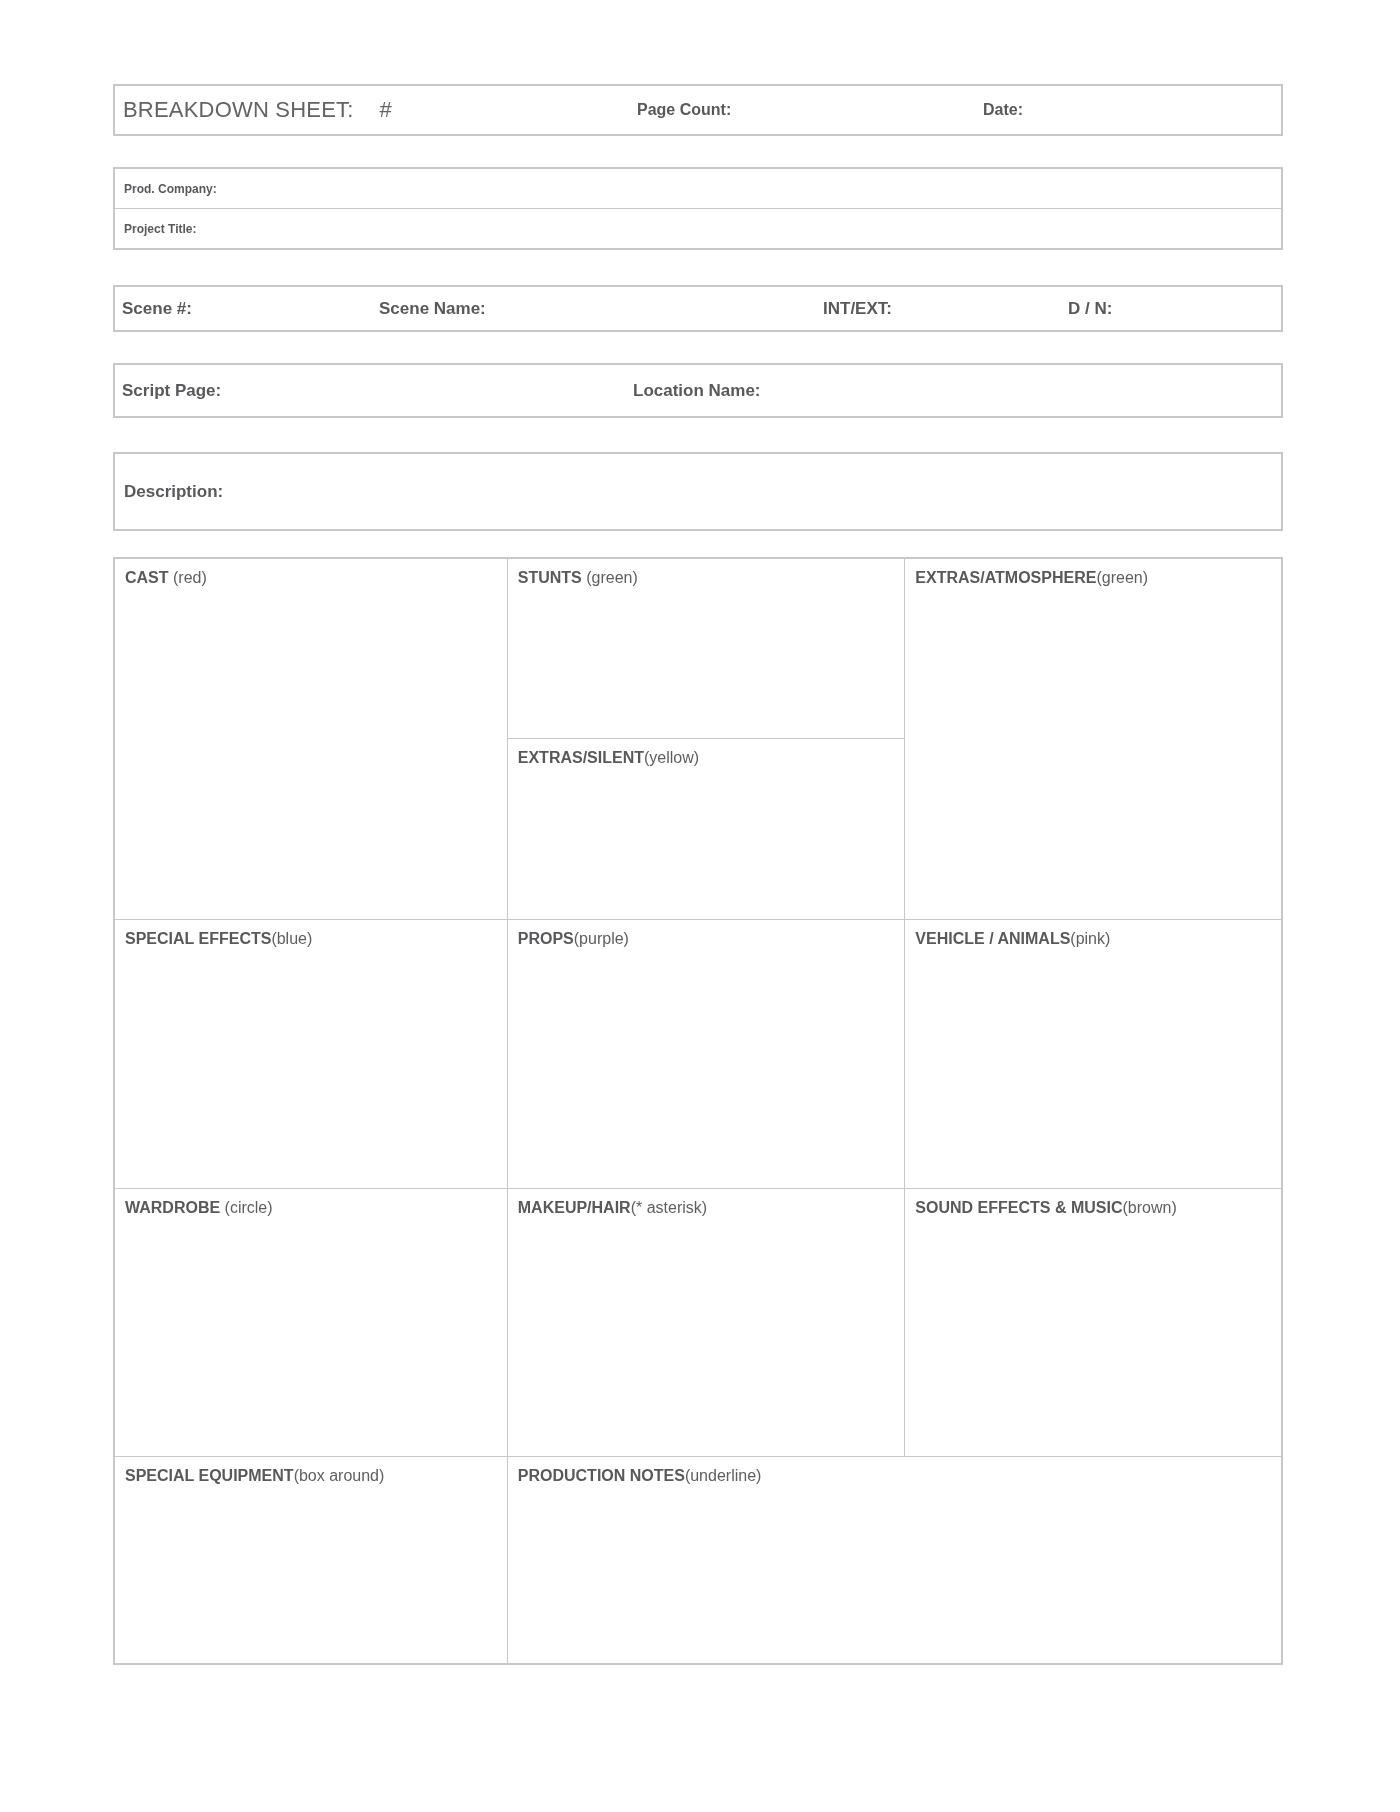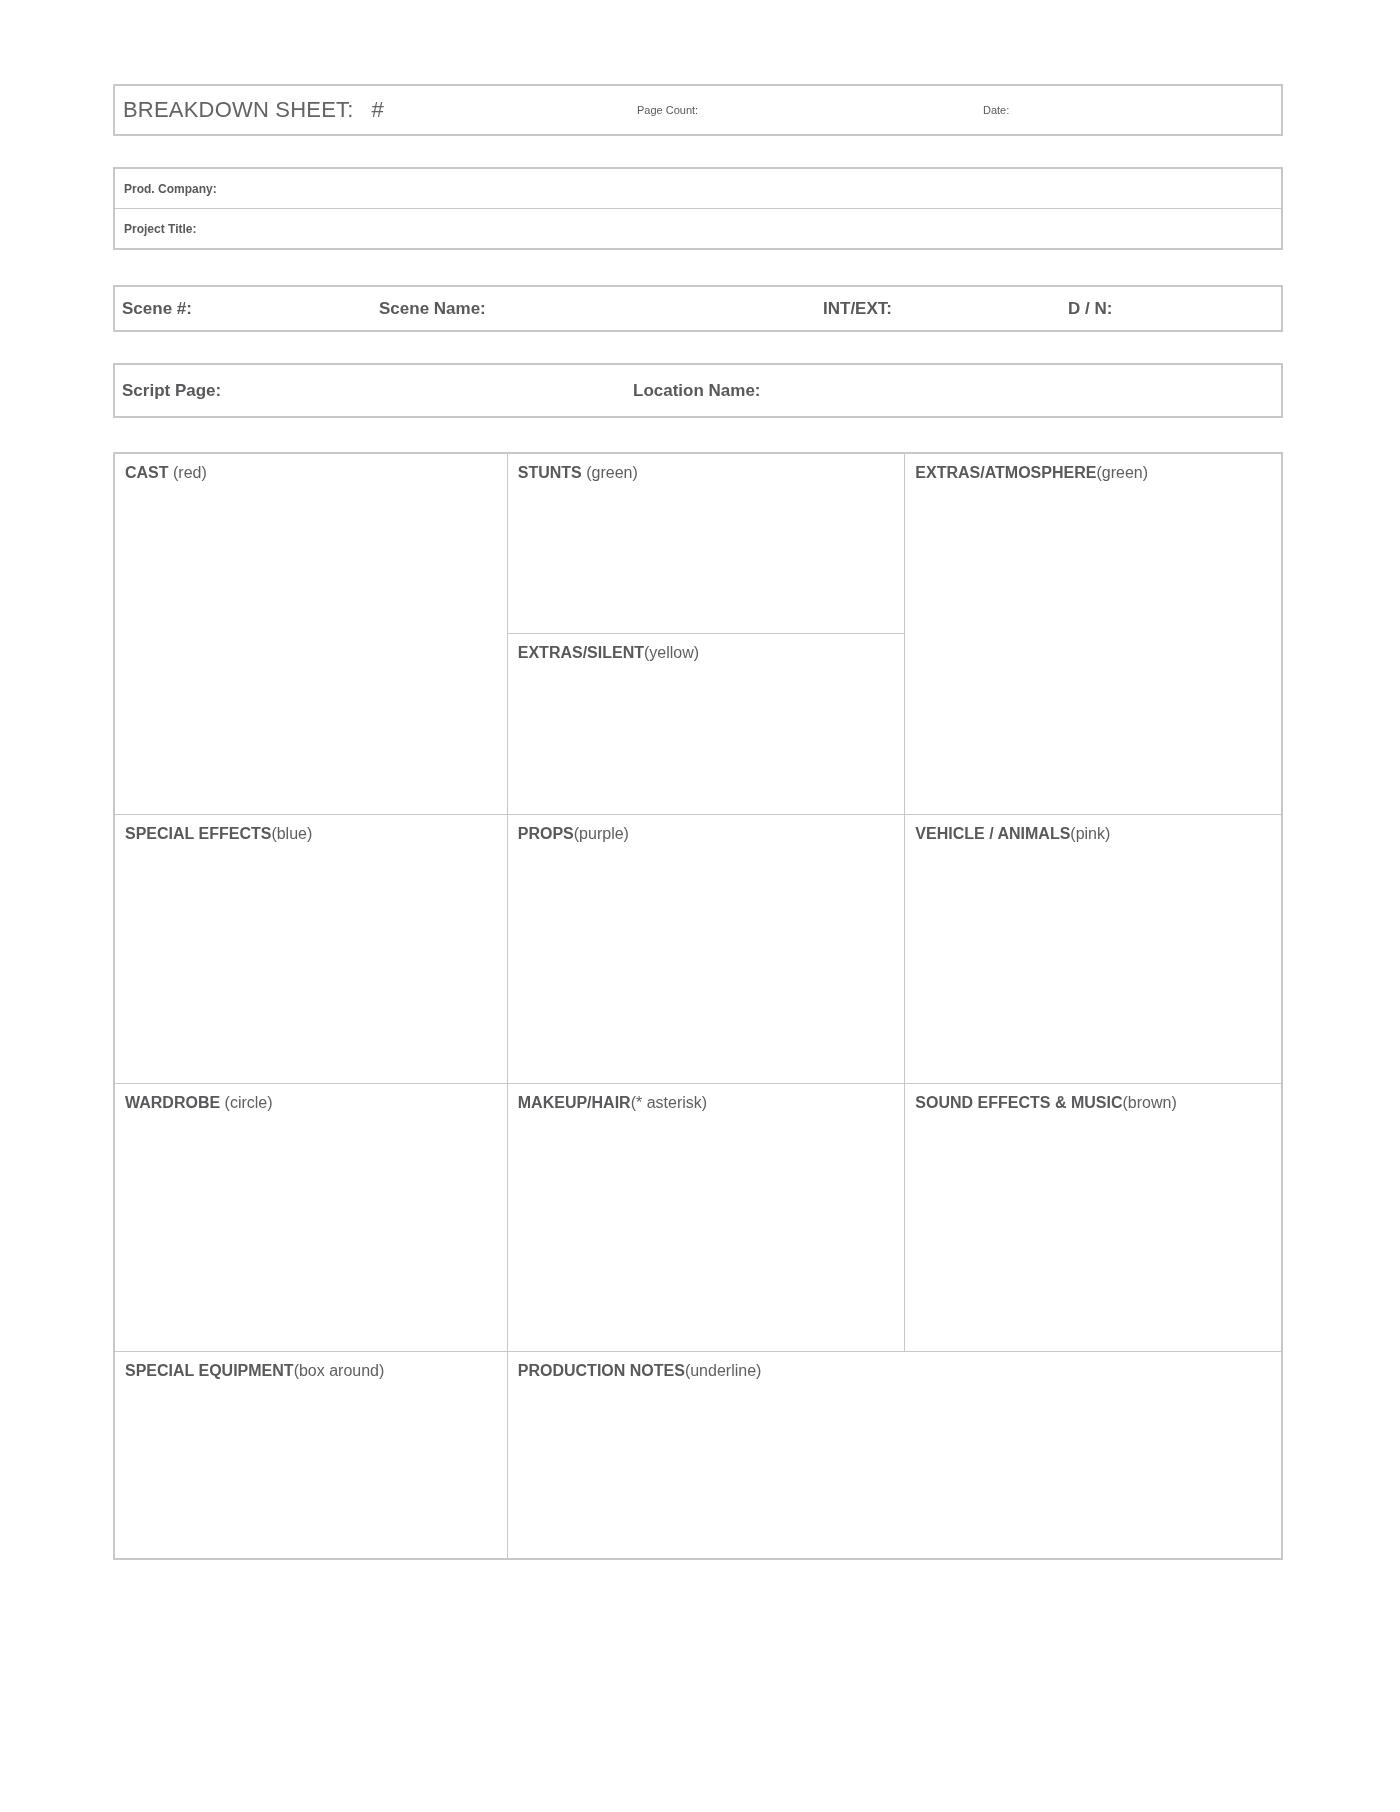--- a/index.html
+++ b/index.html
@@ -12,20 +12,21 @@
   }
   .sheet {
     position: absolute;
     left: 113px; top: 84px;
     width: 1170px;
   }
   .box {
     border: 2px solid #c8c8c8;
     background: #ffffff;
     position: relative;
+    gap: 8px;
   }
   
   .header-box {
     height: 52px;
     display: flex;
     align-items: center;
     margin-bottom: 31px;
   }
   .sheet-title {
     font-size: 22px;
@@ -34,21 +35,21 @@
     margin-left: 8px;
     letter-spacing: 0.2px;
     white-space: nowrap;
   }
   .sheet-number {
     font-size: 22px;
     font-weight: 400;
     color: #636366;
     margin-left: 18px;
   }
-  .hdr-label { position: absolute; font-size: 11px; font-weight: 400; top: 50%; transform: translateY(-50%); white-space: nowrap; }
+  .hdr-label { position: absolute; font-size: 16px; font-weight: 700; top: 50%; transform: translateY(-50%); white-space: nowrap; }
   .hdr-pagecount { left: 522px; }
   .hdr-date { left: 868px; }
   
   .company-box { margin-bottom: 35px; border: 2px solid #c8c8c8; }
   .company-row {
     height: 39px;
     display: flex; align-items: center;
     padding-left: 9px;
     font-size: 12px; font-weight: 700;
   }
@@ -126,20 +127,23 @@
     <span class="field-label pos-scene-name">Scene Name:</span>
     <span class="field-label pos-int-ext">INT/EXT:</span>
     <span class="field-label pos-day-night">D / N:</span>
   </div>
 
   <div class="box script-box">
     <span class="field-label pos-script-page">Script Page:</span>
     <span class="field-label pos-location">Location Name:</span>
   </div>
 
+  <div class="box desc-box">
+    <span>Description:</span>
+  </div>
 
   <div class="grid">
 
     <div class="cell c-cast">
       <div class="lbl"><b>CAST</b><span class="ann"> (red)</span></div>
     </div>
 
     <div class="cell c-stunts bl">
       <div class="lbl"><b>STUNTS</b><span class="ann"> (green)</span></div>
     </div>

